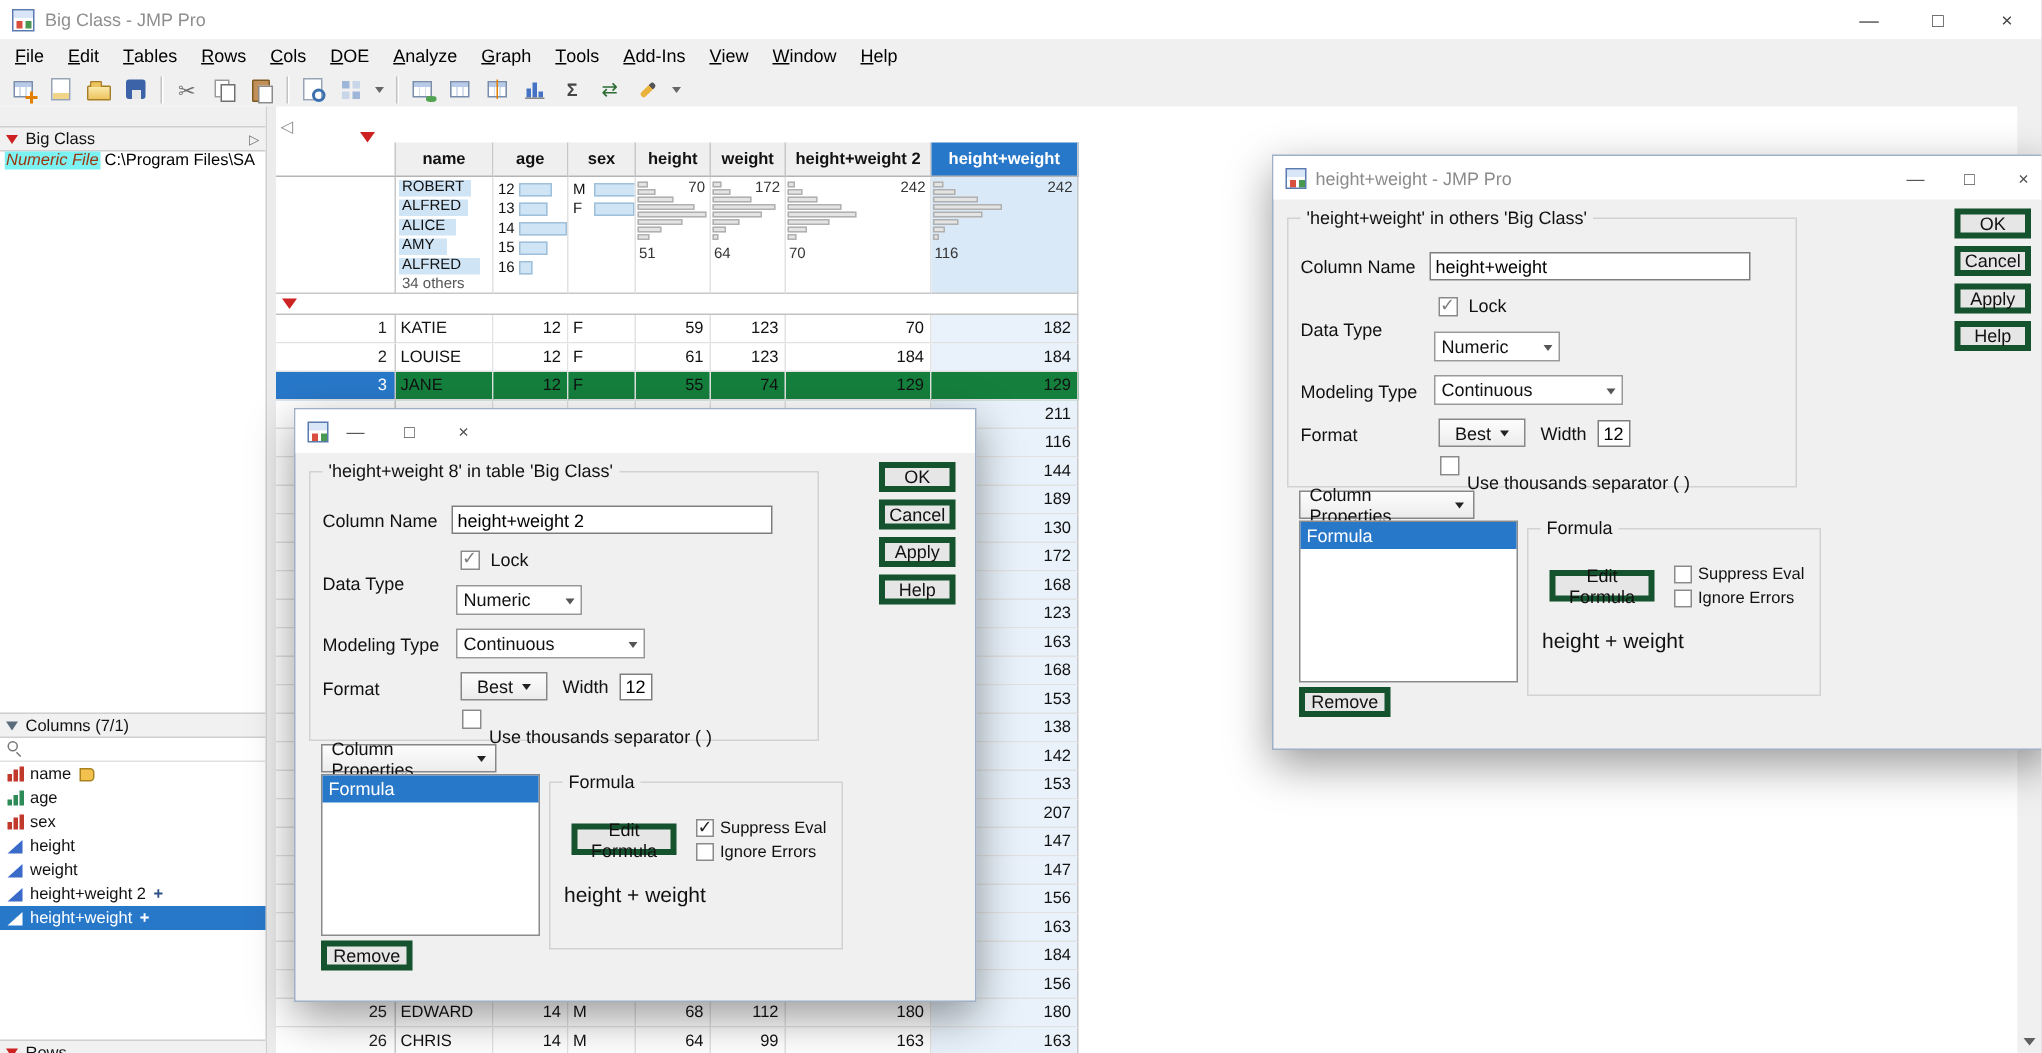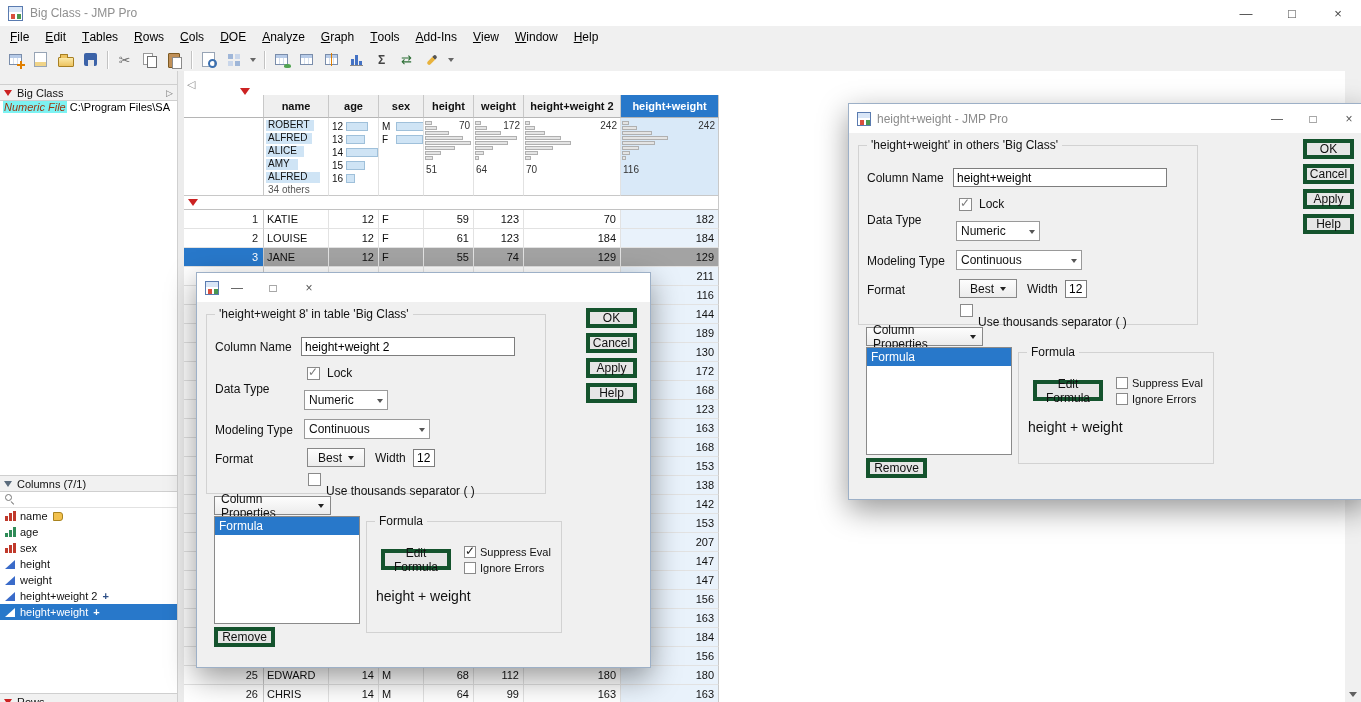--- a/index.html
+++ b/index.html
@@ -123,21 +123,21 @@
   .s-min{position:absolute;top:46px;left:2px;color:#333}
   .s-bars{position:absolute;top:3px;left:1px;display:flex;flex-direction:column;gap:1px}
   .s-hbar{height:4px;box-sizing:border-box;background:#e4e4e4;border:1px solid #b0b0b0}
   .g-marker{height:14px;width:535px;position:relative;border-bottom:1px solid #c2c2c2;border-right:1px solid #c9c9c9;box-sizing:border-box}
   .g-marker .red-tri{position:absolute;left:4px;top:3px;width:0;height:0;border-left:5px solid transparent;border-right:5px solid transparent;border-top:7px solid #c22}
   .g-data .g-cell{height:19px;font-size:11px;display:flex;align-items:center;background:#fff}
   .g-data .c-n{justify-content:flex-end;padding-right:5px;border-right:1px solid #c9c9c9;color:#222}
   .g-data .c-name,.g-data .c-sex{padding-left:3px}
   .g-data .c-age,.g-data .c-height,.g-data .c-weight,.g-data .c-hw2,.g-data .c-hw{justify-content:flex-end;padding-right:4px}
   .g-data .c-hw{background:#e9f2fb}
-  .g-data.rowsel .g-cell{background:#a3a3a3}
+  .g-data.rowsel .g-cell{background:#15803d}
   .g-data.rowsel .c-n{background:#2878ca;color:#fff}
 
   
   .sb-top-spacer{position:absolute;right:0;top:71px;width:16px;height:125px;background:#f0f0f0}
   .vscroll{position:absolute;right:0;top:196px;bottom:0;width:16px;background:#f0f0f0}
   .sb-btn{position:absolute;left:0;right:0;height:16px;display:flex;align-items:center;justify-content:center}
   .sb-up{top:0}
   .sb-up::before{content:"";border:4px solid transparent;border-bottom:5px solid #606060;margin-top:-4px}
   .sb-down{bottom:0}
   .sb-down::before{content:"";border:4px solid transparent;border-top:5px solid #606060;margin-bottom:-4px}

